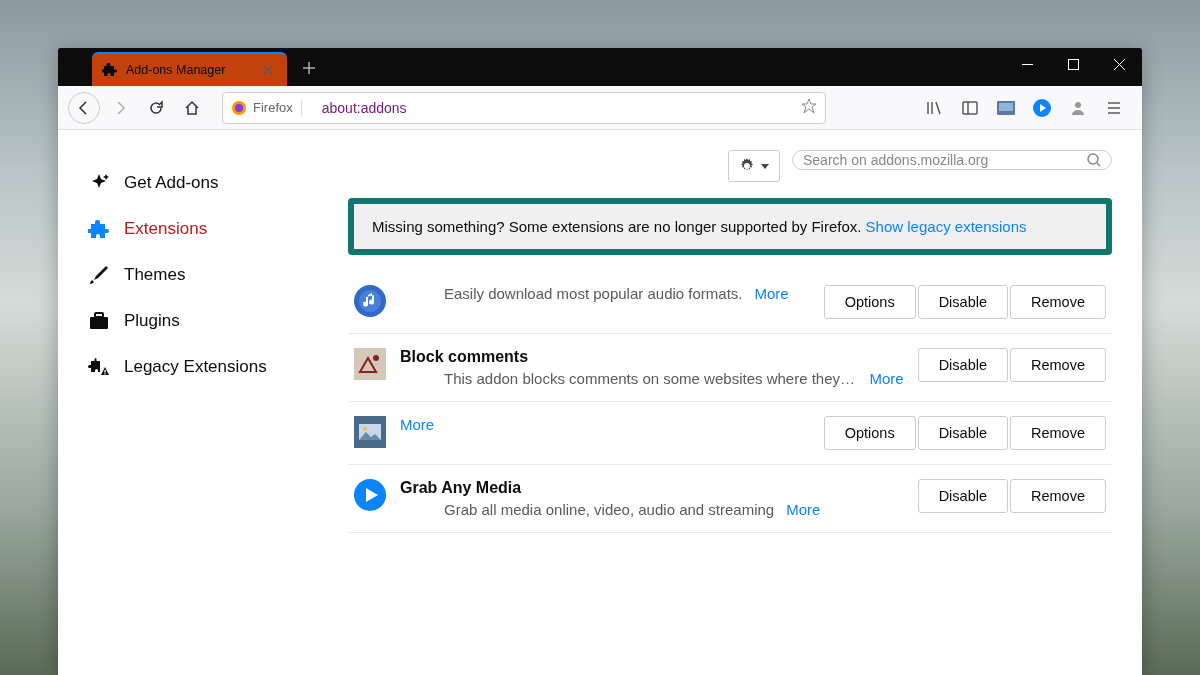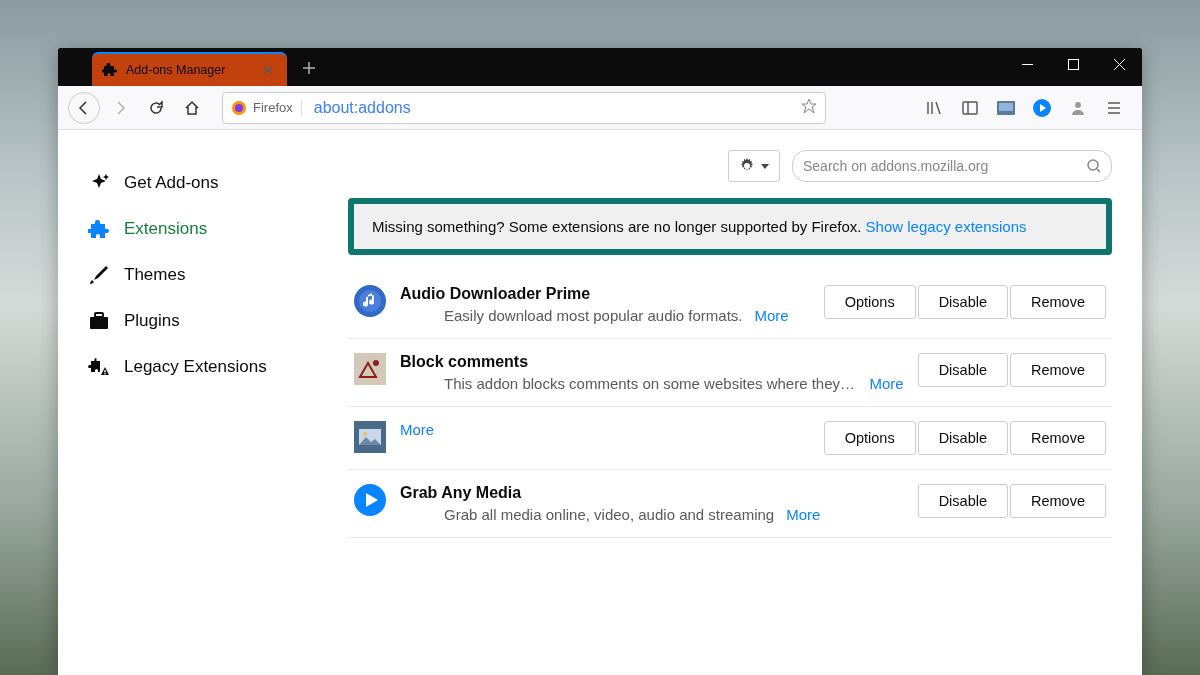--- a/index.html
+++ b/index.html
@@ -11,36 +11,36 @@
 .tab-title { font-size: 12.5px; color: #0c0c0d; flex: 1; }
 .tab-close { width: 18px; height: 18px; display: flex; align-items: center; justify-content: center; cursor: pointer; color: #5a5a5a; }
 .new-tab { width: 28px; height: 28px; display: flex; align-items: center; justify-content: center; color: #b0b0b0; margin-left: 8px; margin-bottom: 4px; cursor: pointer; }
 .win-controls { position: absolute; right: 0; top: 0; height: 32px; display: flex; }
 .win-btn { width: 46px; height: 32px; display: flex; align-items: center; justify-content: center; color: #fff; cursor: pointer; }
 .toolbar { height: 44px; background: #f9f9fb; border-bottom: 1px solid #e1e1e2; display: flex; align-items: center; padding: 0 10px; gap: 4px; }
 .nav-btn { width: 32px; height: 32px; border-radius: 4px; display: flex; align-items: center; justify-content: center; color: #5a5a5a; cursor: pointer; }
 .nav-btn.back { border: 1px solid #ccc; border-radius: 50%; }
 .nav-btn.fwd { color: #b0b0b0; }
 .urlbar { flex: 1; height: 32px; border: 1px solid #ccc; border-radius: 4px; margin: 0 90px 0 10px; display: flex; align-items: center; padding: 0 8px; background: #fff; }
-.urlbar-identity { display: flex; align-items: center; gap: 6px; padding-right: 8px; border-right: 1px solid #ddd; margin-right: 12px; }
+.urlbar-identity { display: flex; align-items: center; gap: 6px; padding-right: 8px; border-right: 1px solid #ddd; margin-right: 20px; }
 .ff-logo { width: 16px; height: 16px; }
 .identity-text { font-size: 13px; color: #666; }
-.url-text { font-size: 16px; color: #3b82f6; flex: 1; }
+.url-text { font-size: 14px; color: #701a75; flex: 1; }
 .bookmark-star { color: #888; cursor: pointer; }
 .toolbar-right { display: flex; gap: 8px; align-items: center; padding-right: 4px; }
 .tb-icon { width: 28px; height: 28px; display: flex; align-items: center; justify-content: center; color: #5a5a5a; cursor: pointer; }
 .content { flex: 1; display: flex; background: #fff; overflow: hidden; }
 .sidebar { width: 290px; padding: 30px 0 0 30px; }
 .side-item { display: flex; align-items: center; gap: 14px; padding: 12px 0; font-size: 17px; color: #0c0c0d; cursor: pointer; }
-.side-item.active { color: #15803d; }
+.side-item.active { color: #b91c1c; }
 .side-item svg { width: 22px; height: 22px; }
 .main { flex: 1; padding: 20px 30px 0 0; overflow-y: auto; }
 .main-header { display: flex; justify-content: flex-end; gap: 12px; margin-bottom: 16px; }
 .gear-btn { height: 32px; border: 1px solid #ccc; border-radius: 3px; padding: 0 10px; display: flex; align-items: center; gap: 6px; cursor: pointer; background: #fff; color: #444; }
-.search-box { height: 32px; width: 320px; border: 1px solid #ccc; border-radius: 14px; padding: 0 10px; display: flex; align-items: center; background: #fff; }
+.search-box { height: 20px; width: 320px; border: 1px solid #ccc; border-radius: 14px; padding: 0 10px; display: flex; align-items: center; background: #fff; }
 .search-box input { border: none; outline: none; flex: 1; font-size: 14px; color: #0c0c0d; }
 .search-box input::placeholder { color: #888; }
 .banner { background: #f0f0f0; border: 6px solid #0f766e; border-radius: 4px; padding: 14px 18px; font-size: 15px; color: #0c0c0d; margin-bottom: 16px; }
 .banner a { color: #0a84ff; text-decoration: none; cursor: pointer; }
 .ext-item { display: flex; padding: 14px 6px; border-bottom: 1px solid #e8e8e8; gap: 14px; align-items: flex-start; }
 .ext-icon { width: 32px; height: 32px; border-radius: 4px; flex-shrink: 0; display: flex; align-items: center; justify-content: center; }
 .ext-info { flex: 1; min-width: 0; }
 .ext-name { font-size: 16px; font-weight: 700; color: #0c0c0d; margin-bottom: 4px; }
 .ext-desc { font-size: 15px; color: #5a5a5a; display: flex; gap: 12px; }
 .ext-desc-text { overflow: hidden; text-overflow: ellipsis; white-space: nowrap; max-width: 420px; margin-left: 44px; }
@@ -227,21 +227,20 @@
       <div id="ext-list">
           <div class="ext-item">
     <div class="ext-icon">
               <svg viewBox="0 0 32 32">
                 <circle cx="16" cy="16" r="16" fill="#3268c7"></circle>
                 <circle cx="16" cy="16" r="11" fill="#4a7fd9"></circle>
                 <path d="M14 10v9a2.5 2.5 0 1 1-2-2.4V12l8-2v7a2.5 2.5 0 1 1-2-2.4V8z" fill="#fff"></path>
               </svg>
             </div>
     <div class="ext-info">
-      <div class="ext-name">Audio Downloader Prime</div>
       <div class="ext-desc">
         <span class="ext-desc-text">Easily download most popular audio formats.</span>
         <a>More</a>
       </div>
     </div>
     <div class="ext-actions">
               <div class="act-btn">Options</div>
               <div class="act-btn">Disable</div>
               <div class="act-btn">Remove</div>
             </div>

